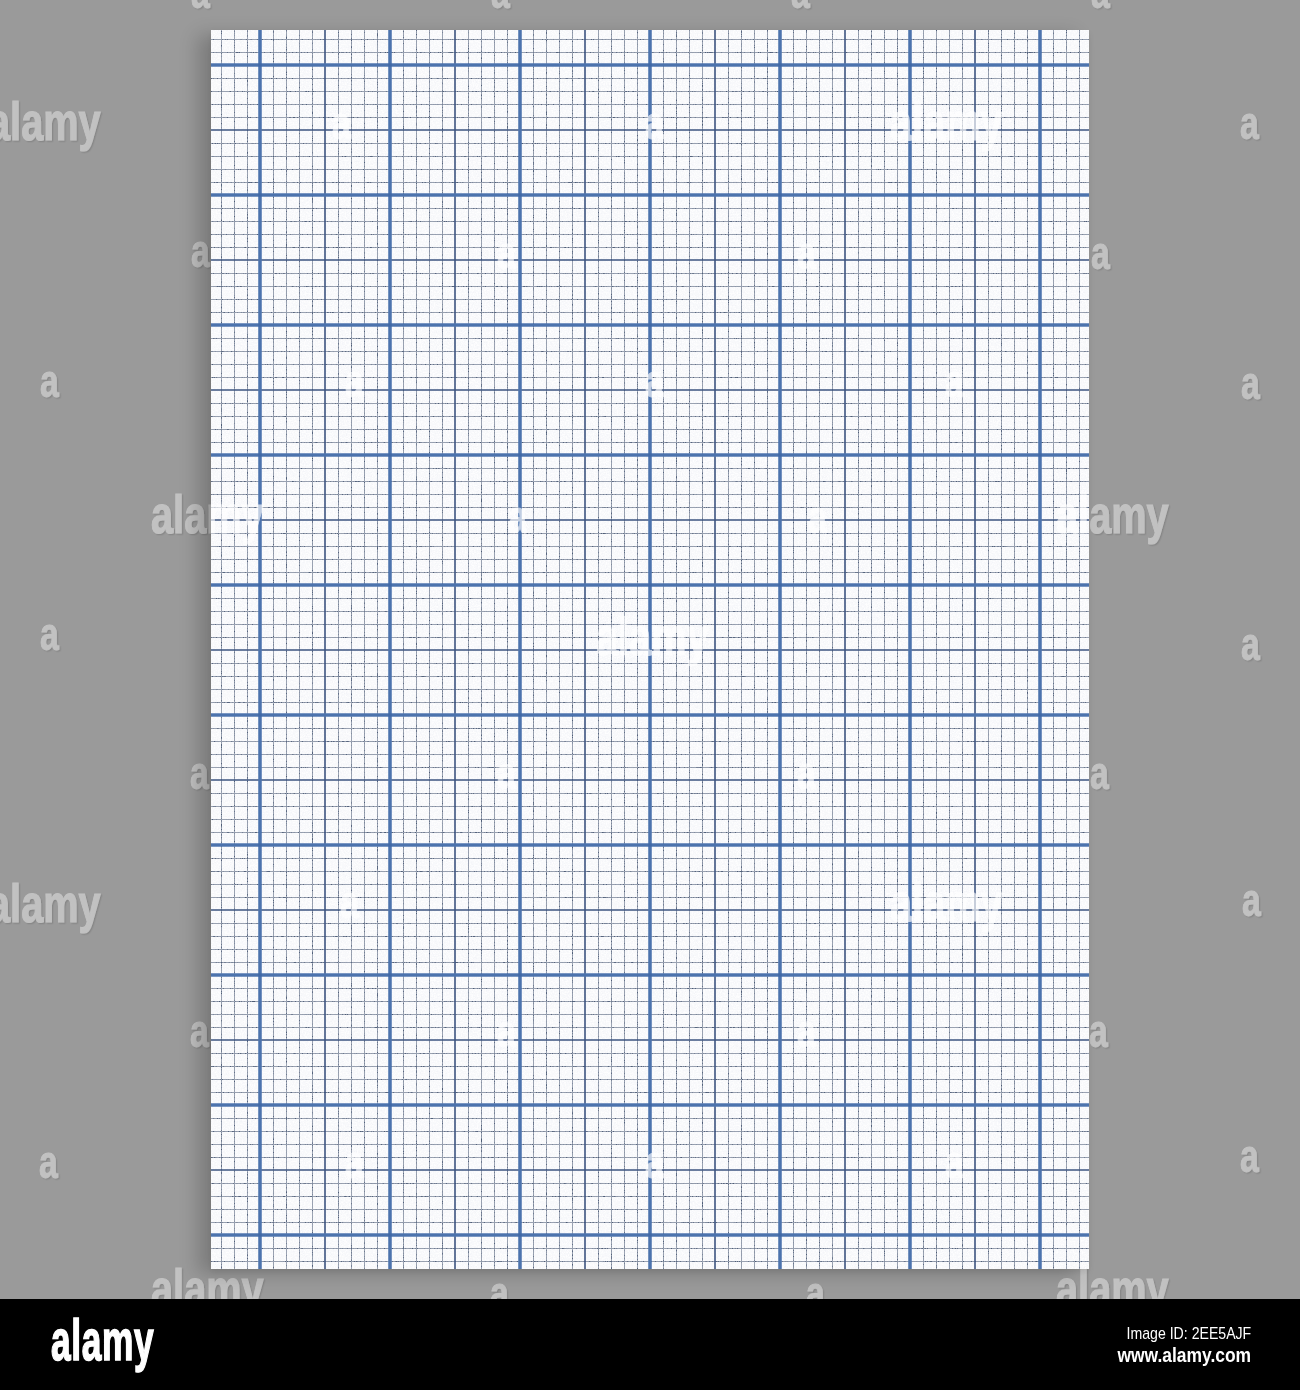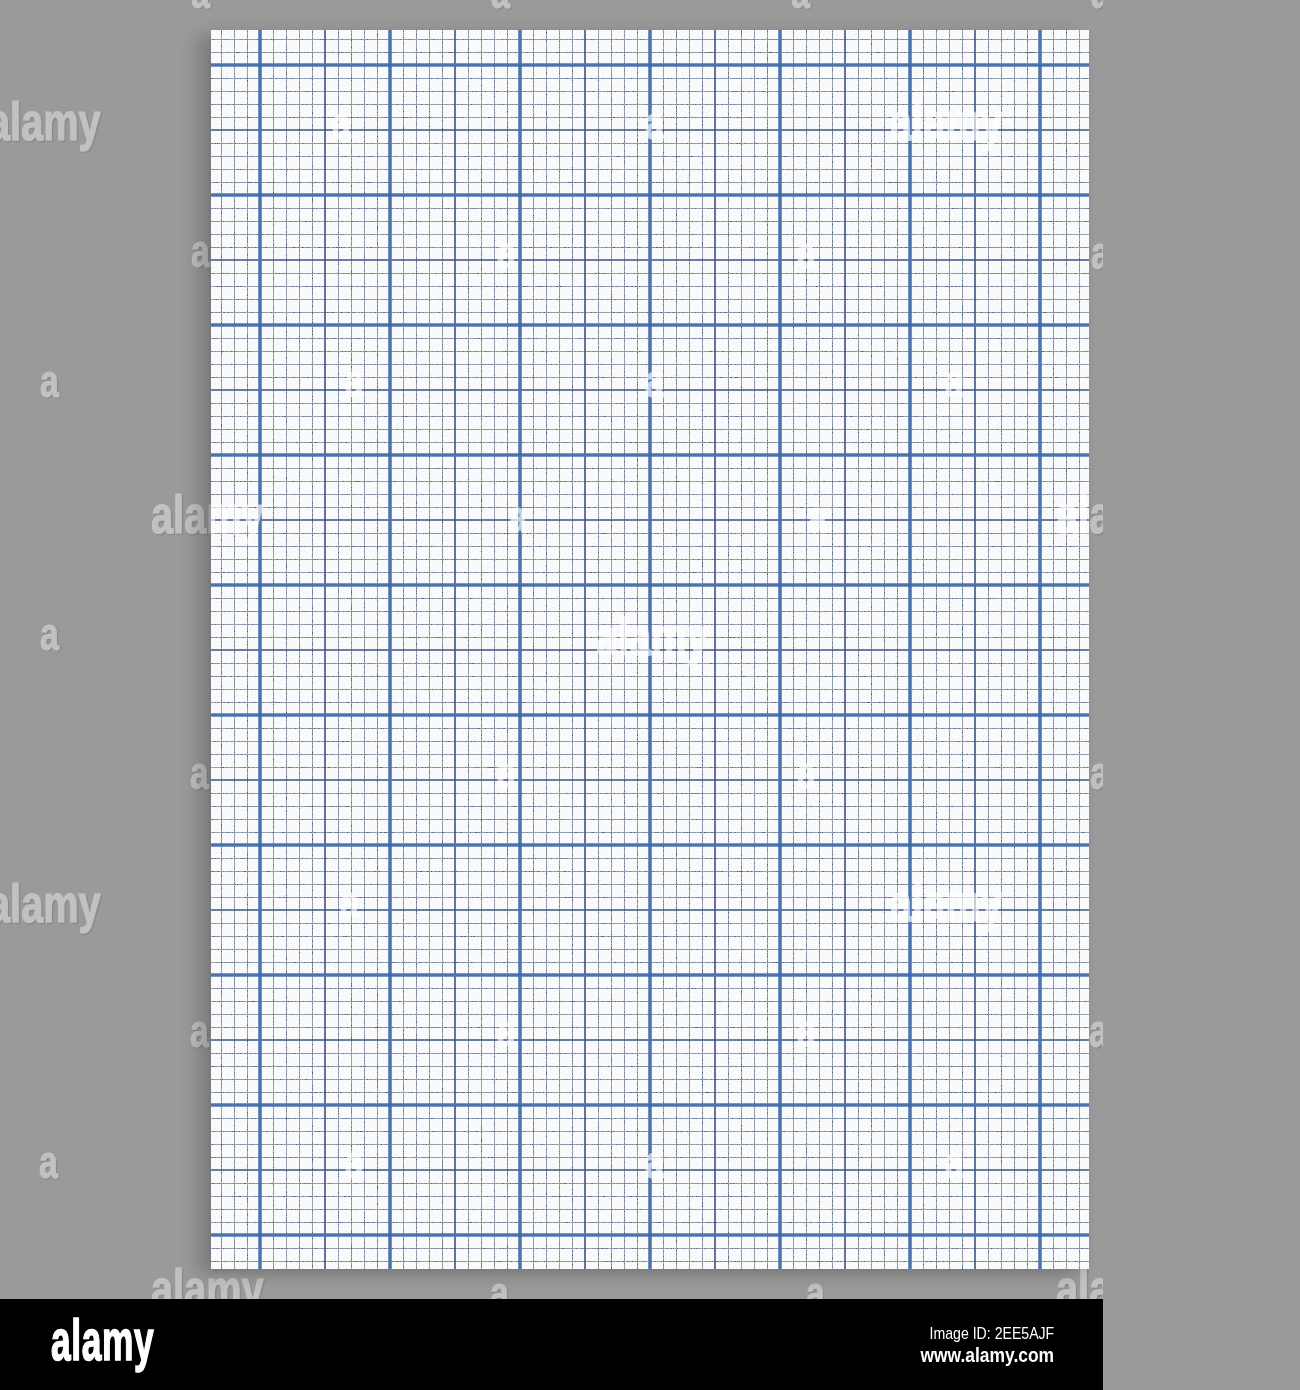--- a/index.html
+++ b/index.html
@@ -1,17 +1,17 @@
 <!DOCTYPE html>
 <html><head><meta charset="utf-8">
 <style>
   html,body{margin:0;padding:0;}
   body{width:1300px;height:1390px;background:#9a9a9a;overflow:hidden;
        font-family:"Liberation Sans", sans-serif;}
-  #stage{position:relative;width:1088px;height:1390px;overflow:hidden;padding-left:15px;}
+  #stage{position:relative;width:1300px;height:1390px;overflow:hidden;}
 </style></head>
 <body>
 <div id="stage">
 
 <svg width="1300" height="1390" style="position:absolute;left:0;top:0" xmlns="http://www.w3.org/2000/svg">
 <filter id="gsh" x="-20%" y="-20%" width="140%" height="140%">
         <feDropShadow dx="1.3" dy="1.3" stdDeviation="0.7" flood-color="#000000" flood-opacity="0.28"></feDropShadow>
       </filter>
 <g filter="url(#gsh)">
 <text x="191" y="8" font-family="Liberation Sans" font-weight="bold" font-size="47" fill="#ffffff" opacity="0.4" stroke="#ffffff" stroke-width="0.9" transform="translate(191 8) scale(0.72 1) translate(-191 -8)">a</text>

